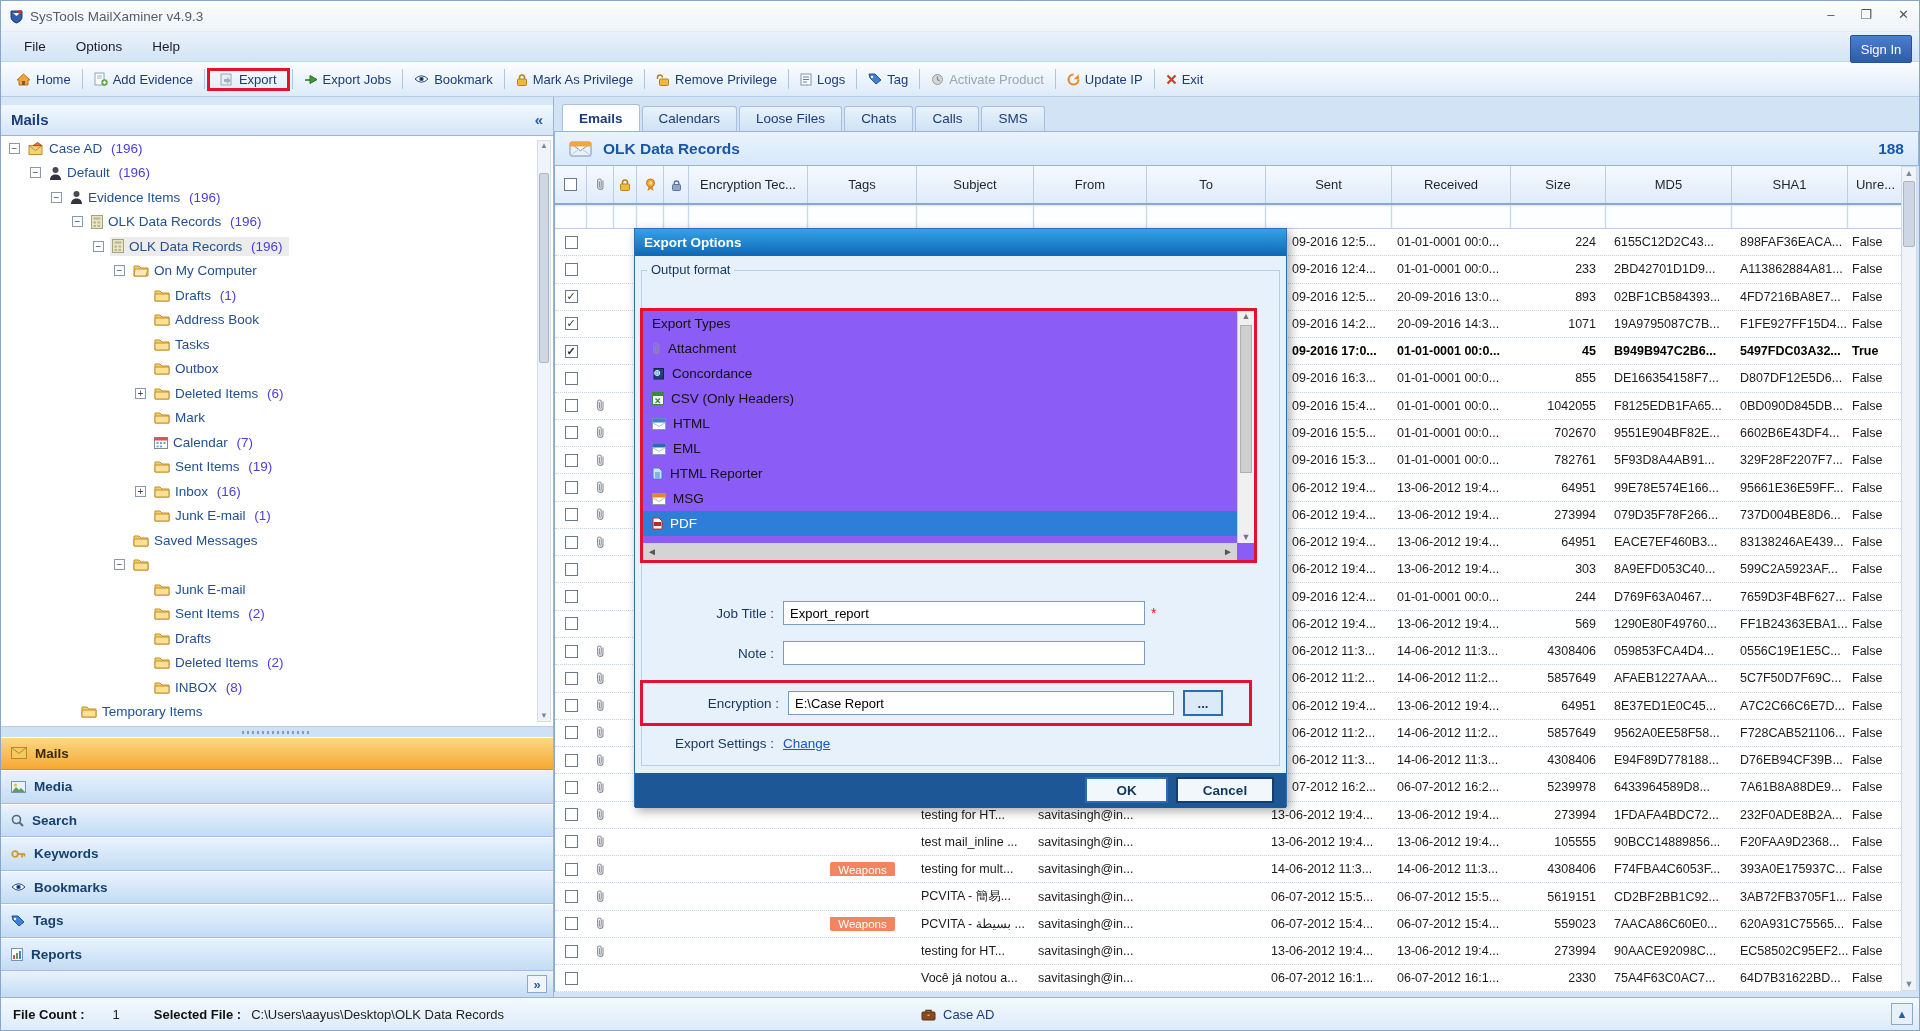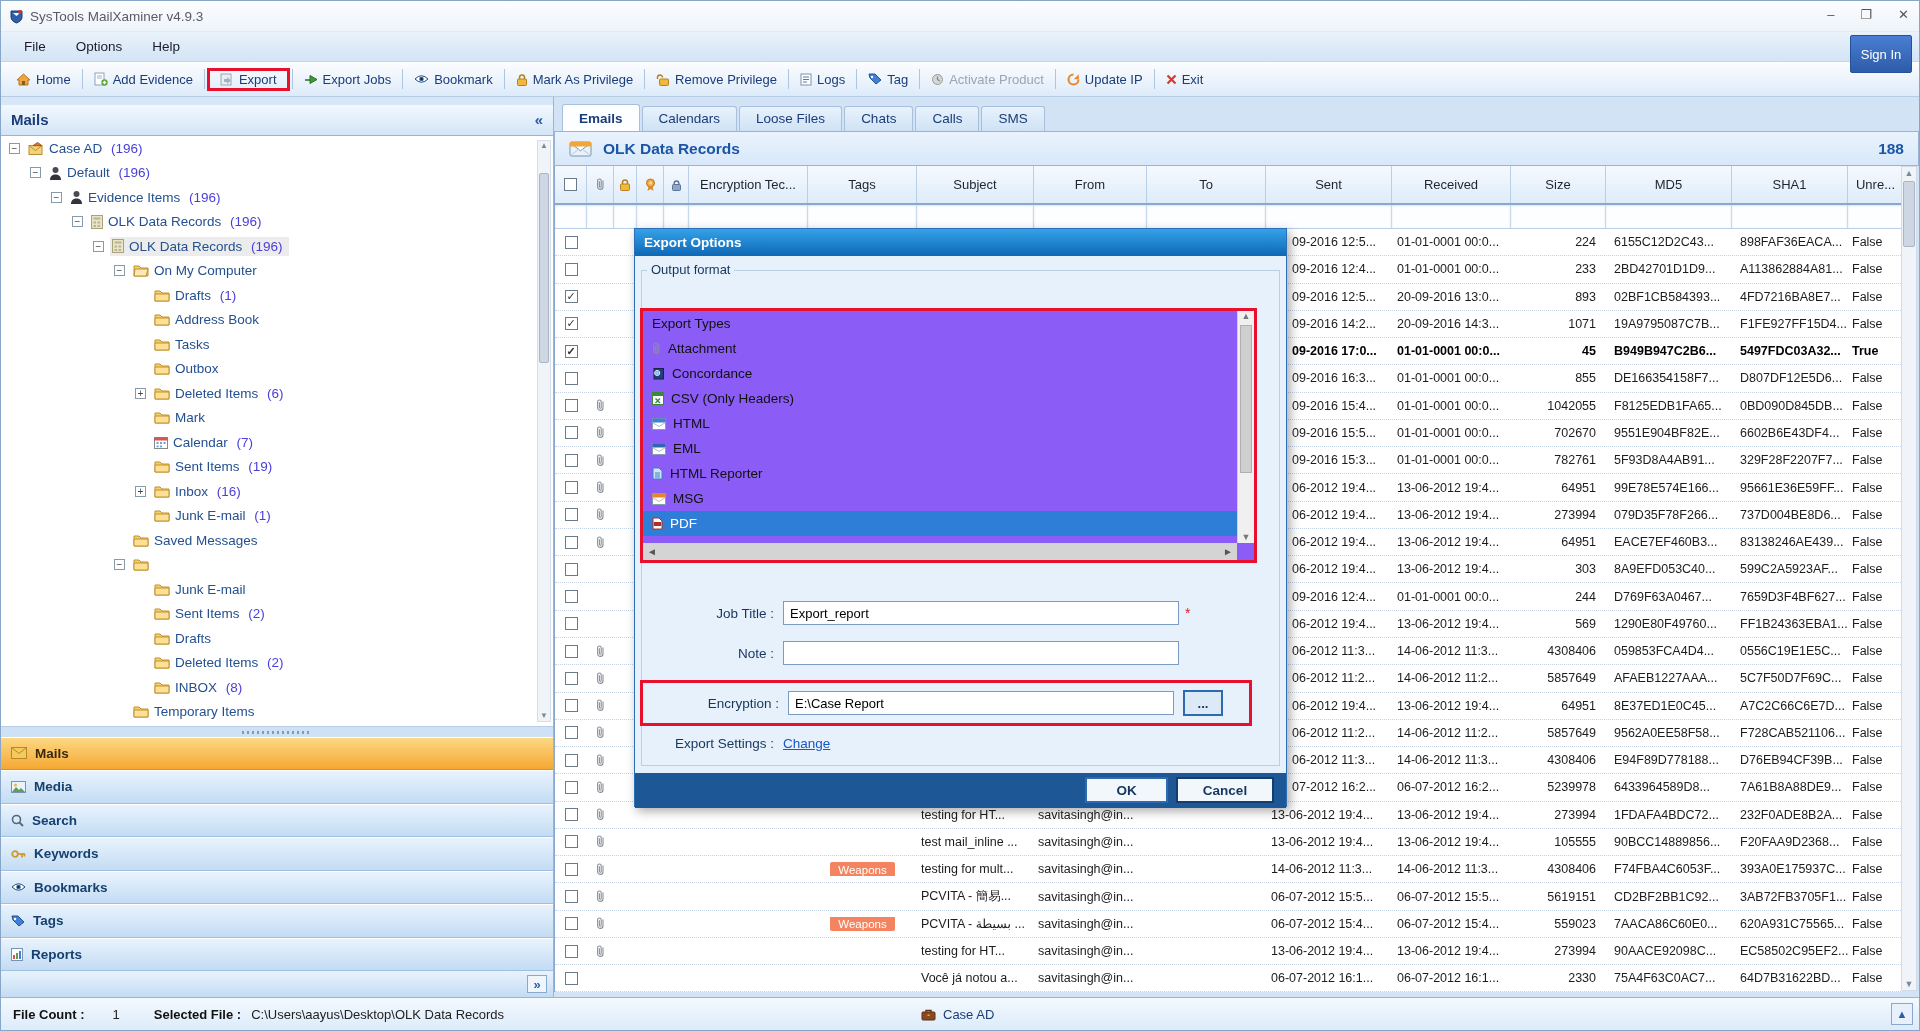--- a/index.html
+++ b/index.html
@@ -9,21 +9,21 @@
 
   
   #titlebar { height:31px; background:linear-gradient(#fcfdfe,#eef4fa); display:flex; align-items:center; padding-left:8px; color:#5b5b66; font-size:13.5px; border-bottom:1px solid #e3ecf5;}
   #titlebar .ic { margin-right:6px; }
   #win-controls { position:absolute; right:10px; top:6px; display:flex; gap:26px; color:#555; font-size:13px; }
   #win-controls span { cursor:default; }
 
   
   #menubar { height:30px; background:linear-gradient(#eaf2fb,#d3e4f6); display:flex; align-items:center; padding-left:8px; position:relative; border-bottom:1px solid #c3d7ec;}
   .menu-item { padding:0 15px; color:#1c1c28; font-size:13.5px; height:100%; display:flex; align-items:center; }
-  #signin { position:absolute; right:7px; top:3px; width:62px; height:38px; background:linear-gradient(#4a7ed2,#2d5ca8); border:1px solid #24519c; border-radius:2px; color:#fff; display:flex; align-items:center; justify-content:center; font-size:13px; }
+  #signin { position:absolute; right:7px; top:3px; width:62px; height:28px; background:linear-gradient(#4a7ed2,#2d5ca8); border:1px solid #24519c; border-radius:2px; color:#fff; display:flex; align-items:center; justify-content:center; font-size:13px; }
 
   
   #toolbar { height:35px; background:linear-gradient(#fcfdfe,#ddebfa); border-bottom:1px solid #b7cde6; display:flex; align-items:center; padding-left:6px; }
   .tb-item { display:flex; align-items:center; gap:5px; padding:3px 9px; color:#1b3c7a; font-size:13px; white-space:nowrap; }
   .tb-item.boxed { border:3px solid #e8112d; padding:1px 10px; }
   .tb-item.disabled { color:#9aa4b5; }
   .tb-sep { width:1px; height:20px; background:#aec6e0; margin:0 2px; }
 
   
   #left-panel { position:absolute; left:0; top:96px; bottom:33px; width:553px; background:#fff; border-right:1px solid #9ab4d4; display:flex; flex-direction:column; }
@@ -94,21 +94,21 @@
   #xt-redbox { position:absolute; left:5px; top:52px; width:617px; height:255px; border:3px solid #e8112d; background:#8b5cf6; }
   #xt-list { position:absolute; inset:0; display:flex; flex-direction:column; }
   .xt-row { height:25px; display:flex; align-items:center; gap:7px; padding-left:9px; font-size:13.5px; color:#111; flex:none; }
   .xt-row.xt-head { padding-left:9px; }
   .xt-row.selected { background:#2e7ed8; color:#fff; }
   #xt-vscroll { position:absolute; right:0; top:0; bottom:17px; width:17px; background:#f0f0f0; border-left:1px solid #d0d0d0; font-size:9px; color:#777; text-align:center; }
   #xt-vscroll .thumb { position:absolute; left:2px; right:2px; top:14px; bottom:70px; background:#cfcfcf; border:1px solid #b0b0b0; }
   #xt-hscroll { position:absolute; left:0; right:17px; bottom:0; height:17px; background:#d4d4d4; display:flex; align-items:center; justify-content:space-between; padding:0 4px; font-size:10px; color:#555; }
   .fieldrow { position:absolute; display:flex; align-items:center; }
   .flabel { width:148px; text-align:right; padding-right:9px; color:#14365f; font-size:13.5px; }
-  .finput { width:396px; height:24px; border:1px solid #7a9cc4; background:#fff; font-family:"Liberation Sans",sans-serif; font-size:13px; padding:0 6px; }
+  .finput { width:362px; height:24px; border:1px solid #7a9cc4; background:#fff; font-family:"Liberation Sans",sans-serif; font-size:13px; padding:0 6px; }
   .req { color:#e01b24; margin-left:6px; font-size:14px; }
   #dest-redbox { position:absolute; left:5px; top:424px; width:612px; height:46px; border:3px solid #e8112d; display:flex; align-items:center; }
   #dest-redbox .finput { width:386px; }
   #browse-btn { width:40px; height:26px; margin-left:9px; border:2px solid #2d6bb0; background:#dce9f7; display:flex; align-items:center; justify-content:center; color:#13355e; font-weight:bold; }
   #change-link { color:#1a56c4; text-decoration:underline; font-size:13.5px; }
   #dlg-strip { position:absolute; left:0; right:0; bottom:0; height:35px; background:#1d5796; }
   .dlg-btn { position:absolute; top:4px; height:26px; background:#f2f7fc; border:2px solid #2d6bb0; color:#12365e; font-weight:bold; font-size:13.5px; display:flex; align-items:center; justify-content:center; }
   #ok-btn { right:118px; width:83px; }
   #cancel-btn { right:12px; width:98px; border-color:#153e6e; }
 
@@ -578,21 +578,21 @@
               <span class="ic">
                 <svg width="16" height="13">
                   <path d="M1 2h5l2 2h7v8H1z" fill="#fbce63" stroke="#c0912e"></path>
                   <path d="M1 5h14v7H1z" fill="#fddf96" stroke="#c0912e"></path>
                 </svg>
               </span>
               <span class="tree-label">INBOX</span>
               <span class="tree-count">&nbsp;(8)</span>
             </span>
           </div>
-          <div class="tree-row" style="padding-left: 113px;">
+          <div class="tree-row" style="padding-left: 61px;">
             <span class="exp hidden"></span>
             <span class="tree-label-wrap">
               <span class="ic">
                 <svg width="16" height="13">
                   <path d="M1 2h5l2 2h7v8H1z" fill="#fbce63" stroke="#c0912e"></path>
                   <path d="M1 5h14v7H1z" fill="#fddf96" stroke="#c0912e"></path>
                 </svg>
               </span>
               <span class="tree-label">Temporary Items</span>
             </span>

